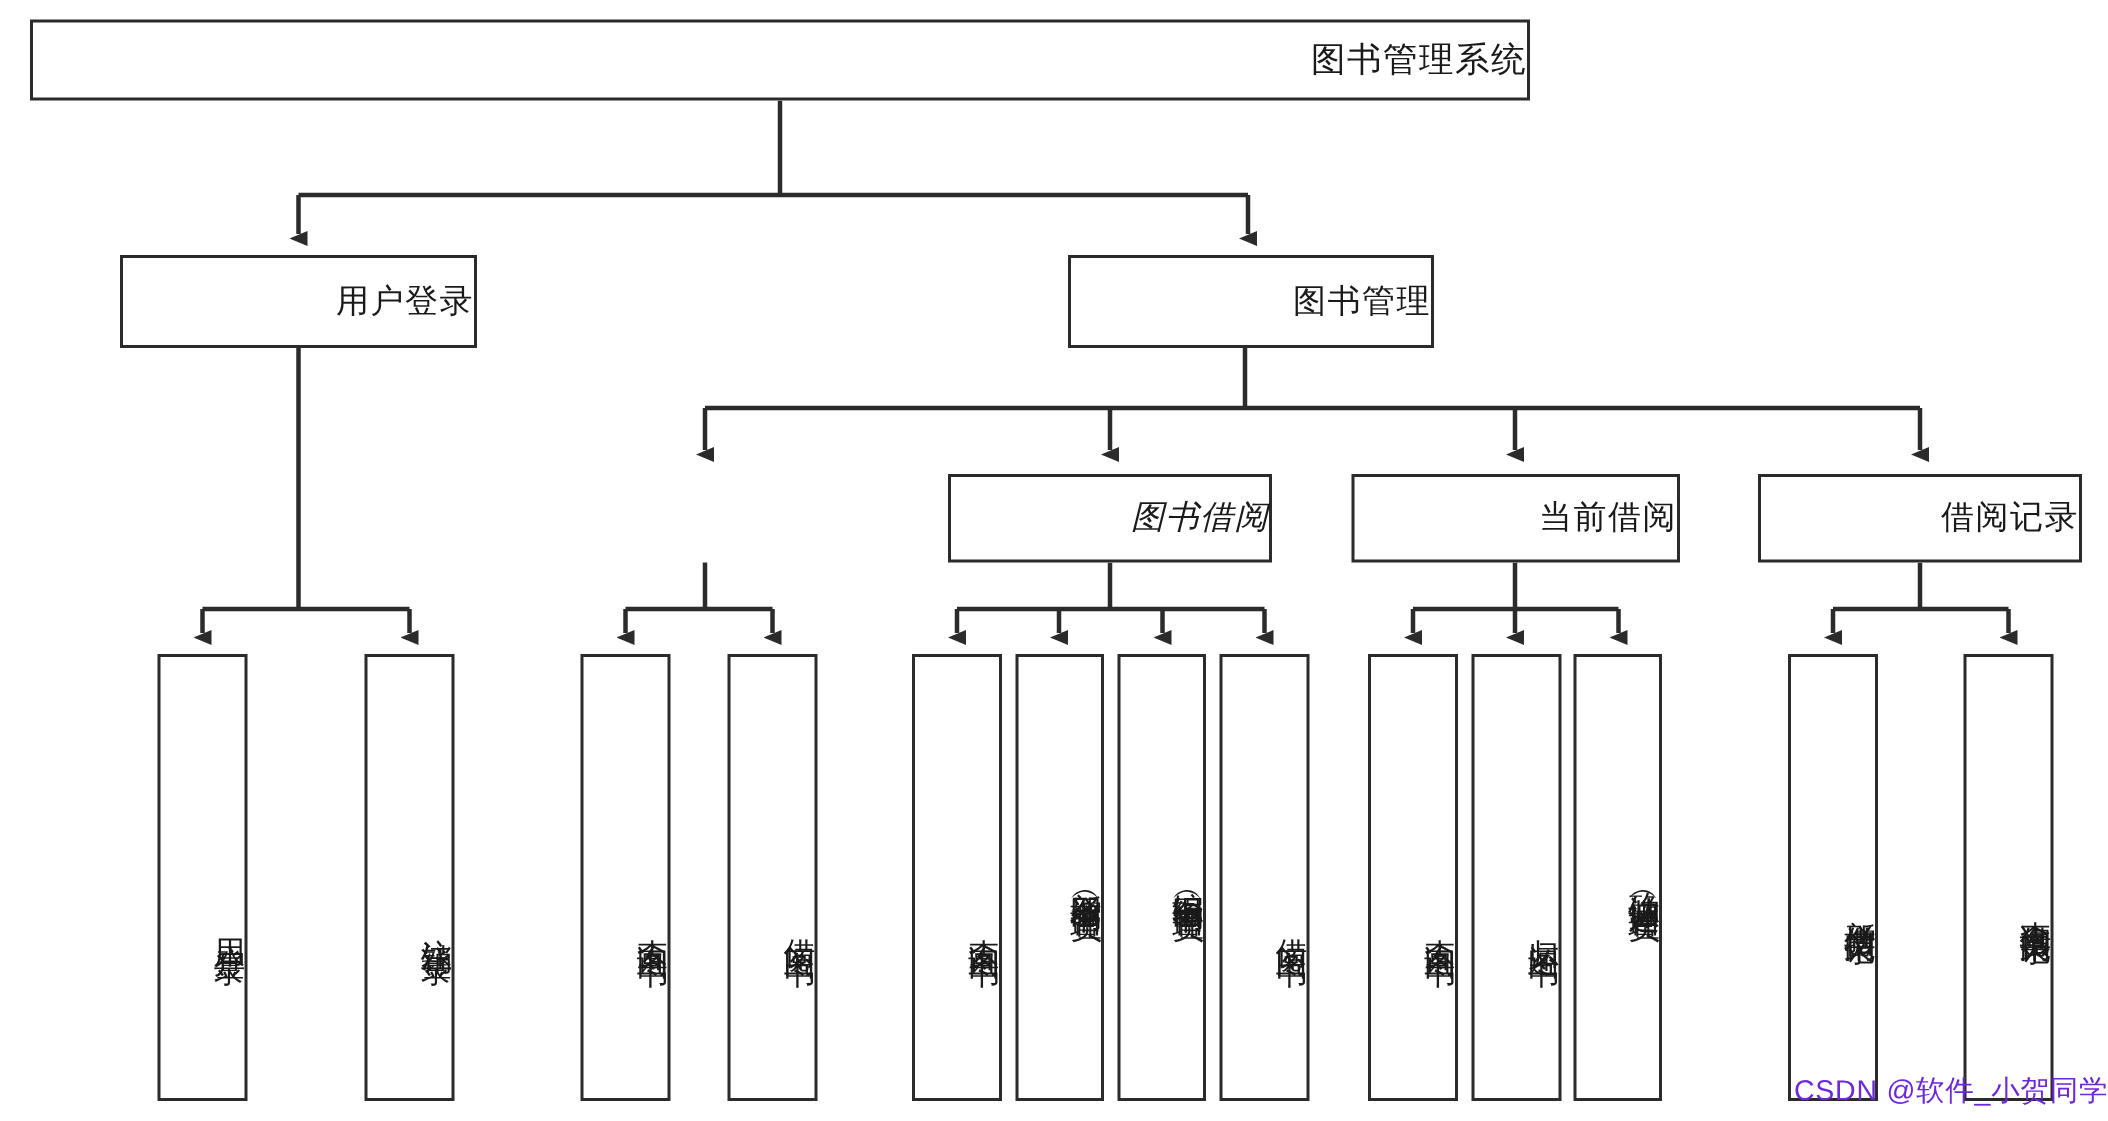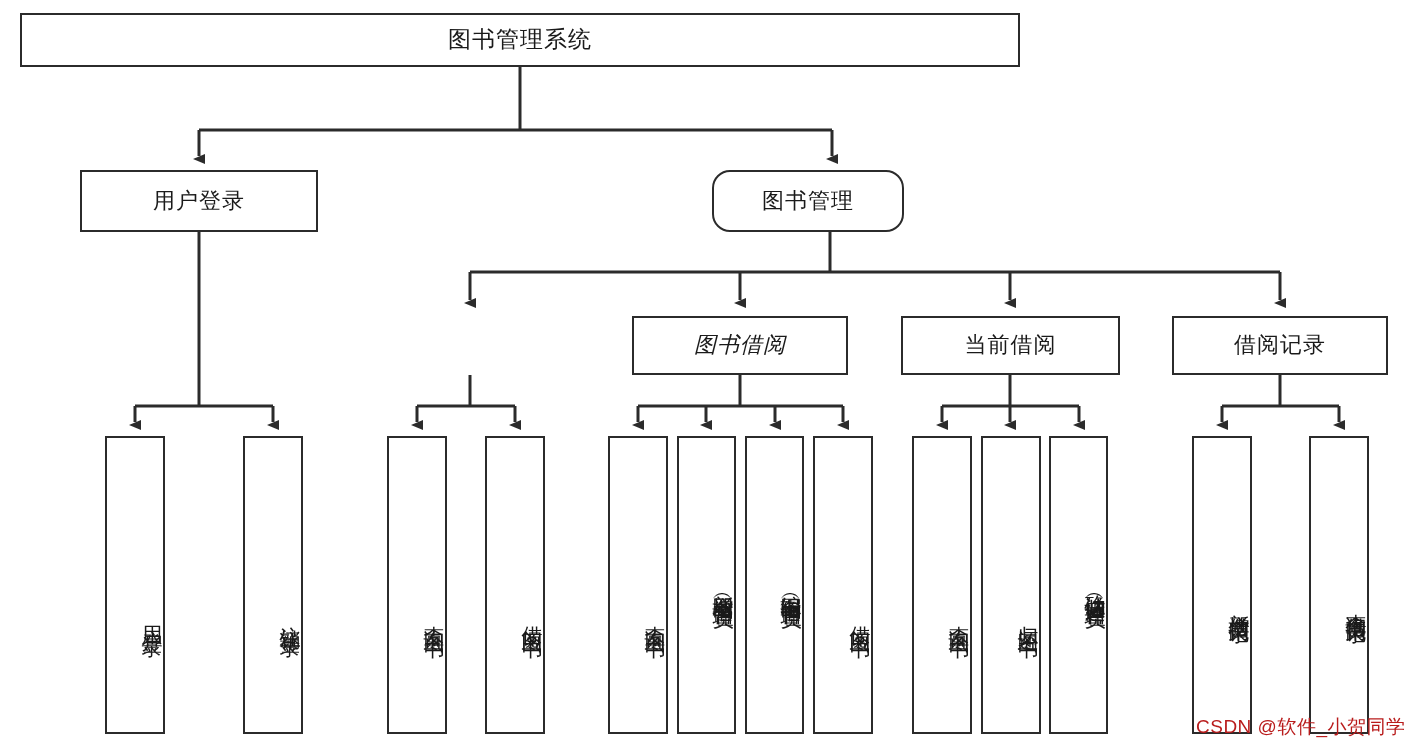--- a/index.html
+++ b/index.html
@@ -33,20 +33,21 @@
     border: 2px solid #2b2b2b;
     display: flex;
     align-items: center;
     justify-content: center;
     color: #1a1a1a;
   }
   .node.h {
     font-size: 22px;
     letter-spacing: 1px;
     line-height: 1.1;
+    justify-content: flex-end;
   }
   .node.root {
     font-size: 23px;
   }
   .node.v {
     font-size: 21px;
     writing-mode: vertical-rl;
     text-orientation: upright;
     align-items: flex-start;
     justify-content: center;
@@ -55,21 +56,21 @@
     line-height: 1.0;
     white-space: nowrap;
   }
   .node.v.tall {
     padding-top: 2px;
     letter-spacing: 2px;
   }
   .watermark {
     position: absolute;
     font-size: 19px;
-    color: #b91c1c;
+    color: #6d28d9;
     white-space: nowrap;
     letter-spacing: 0.5px;
   }
 </style>
 </head>
 <body>
 
 <div id="canvas">
 
   <svg class="edges" viewBox="0 0 1405 747">
@@ -123,21 +124,21 @@
     </g>
   </svg>
 
   <div class="node h root" style="left:20px; top:13px; width:1000px; height:54px;">
     <span>图书管理系统</span>
   </div>
 
   <div class="node h" style="left:80px; top:170px; width:238px; height:62px;">
     <span>用户登录</span>
   </div>
-  <div class="node h" style="left:712px; top:170px; width:192px; height:62px;border-radius:18px;">
+  <div class="node h" style="left:712px; top:170px; width:244px; height:62px;">
     <span>图书管理</span>
   </div>
 
   <div class="node h" style="left:632px; top:316px; width:216px; height:59px;font-style:italic;">
     <span>图书借阅</span>
   </div>
   <div class="node h" style="left:901px; top:316px; width:219px; height:59px;">
     <span>当前借阅</span>
   </div>
   <div class="node h" style="left:1172px; top:316px; width:216px; height:59px;">

